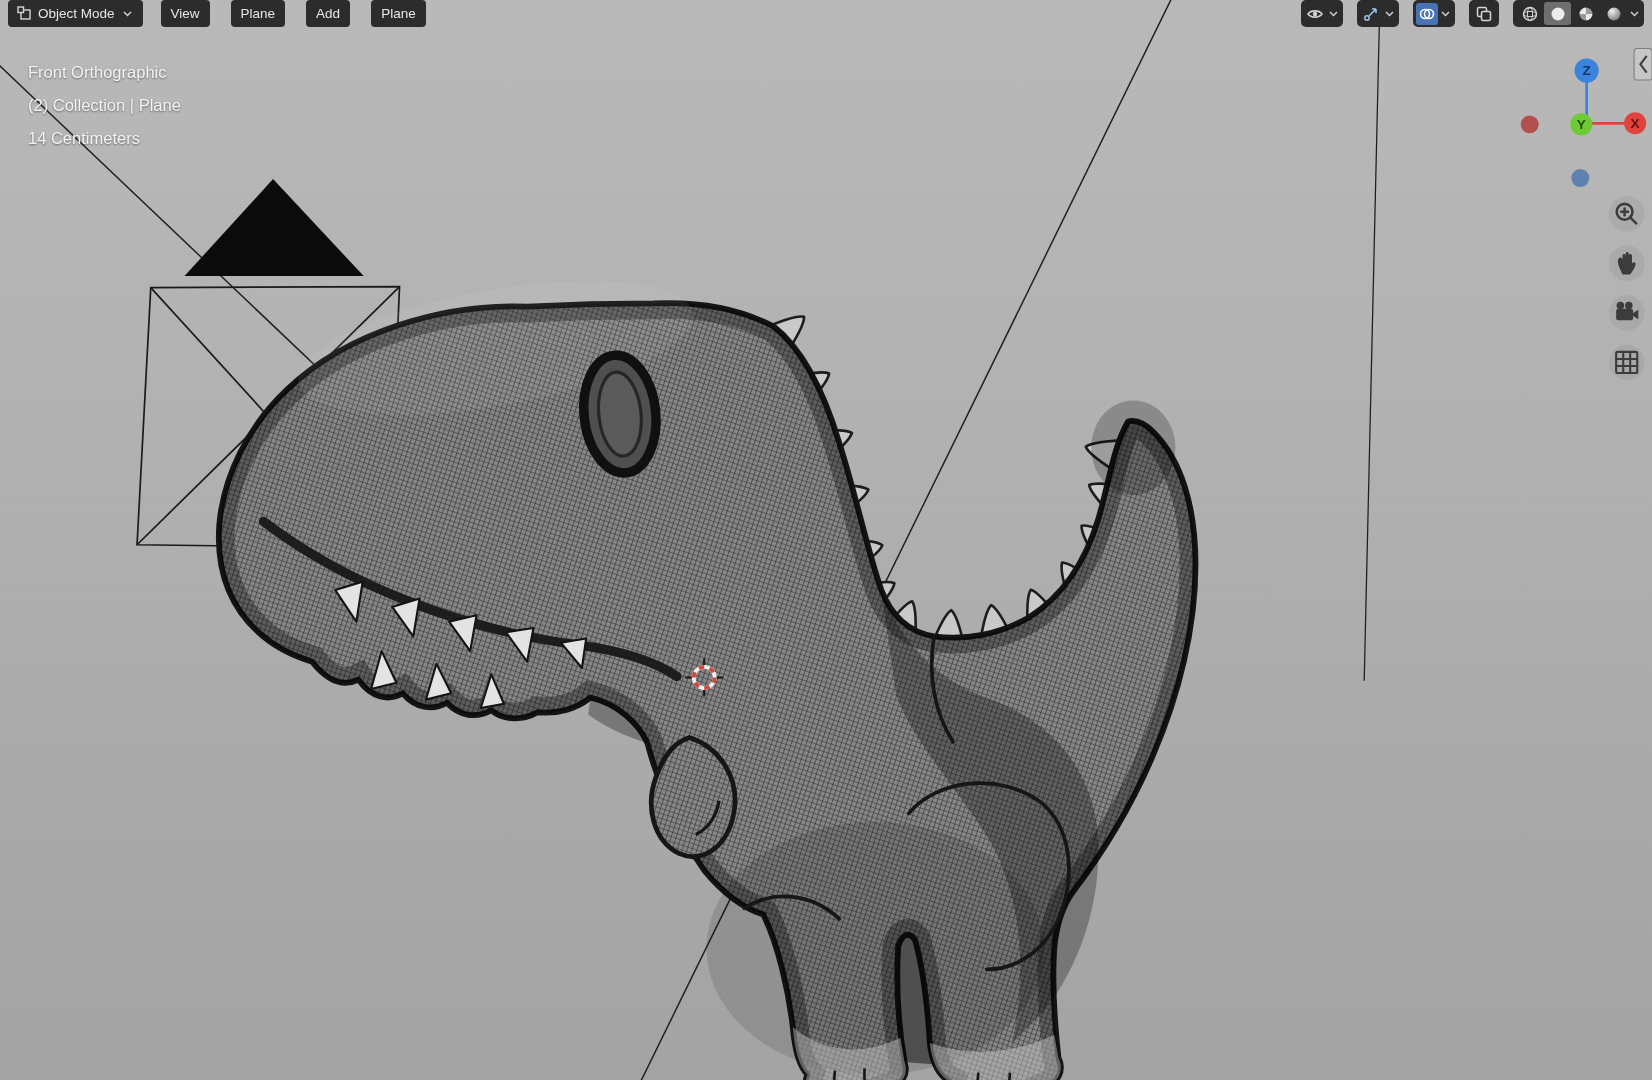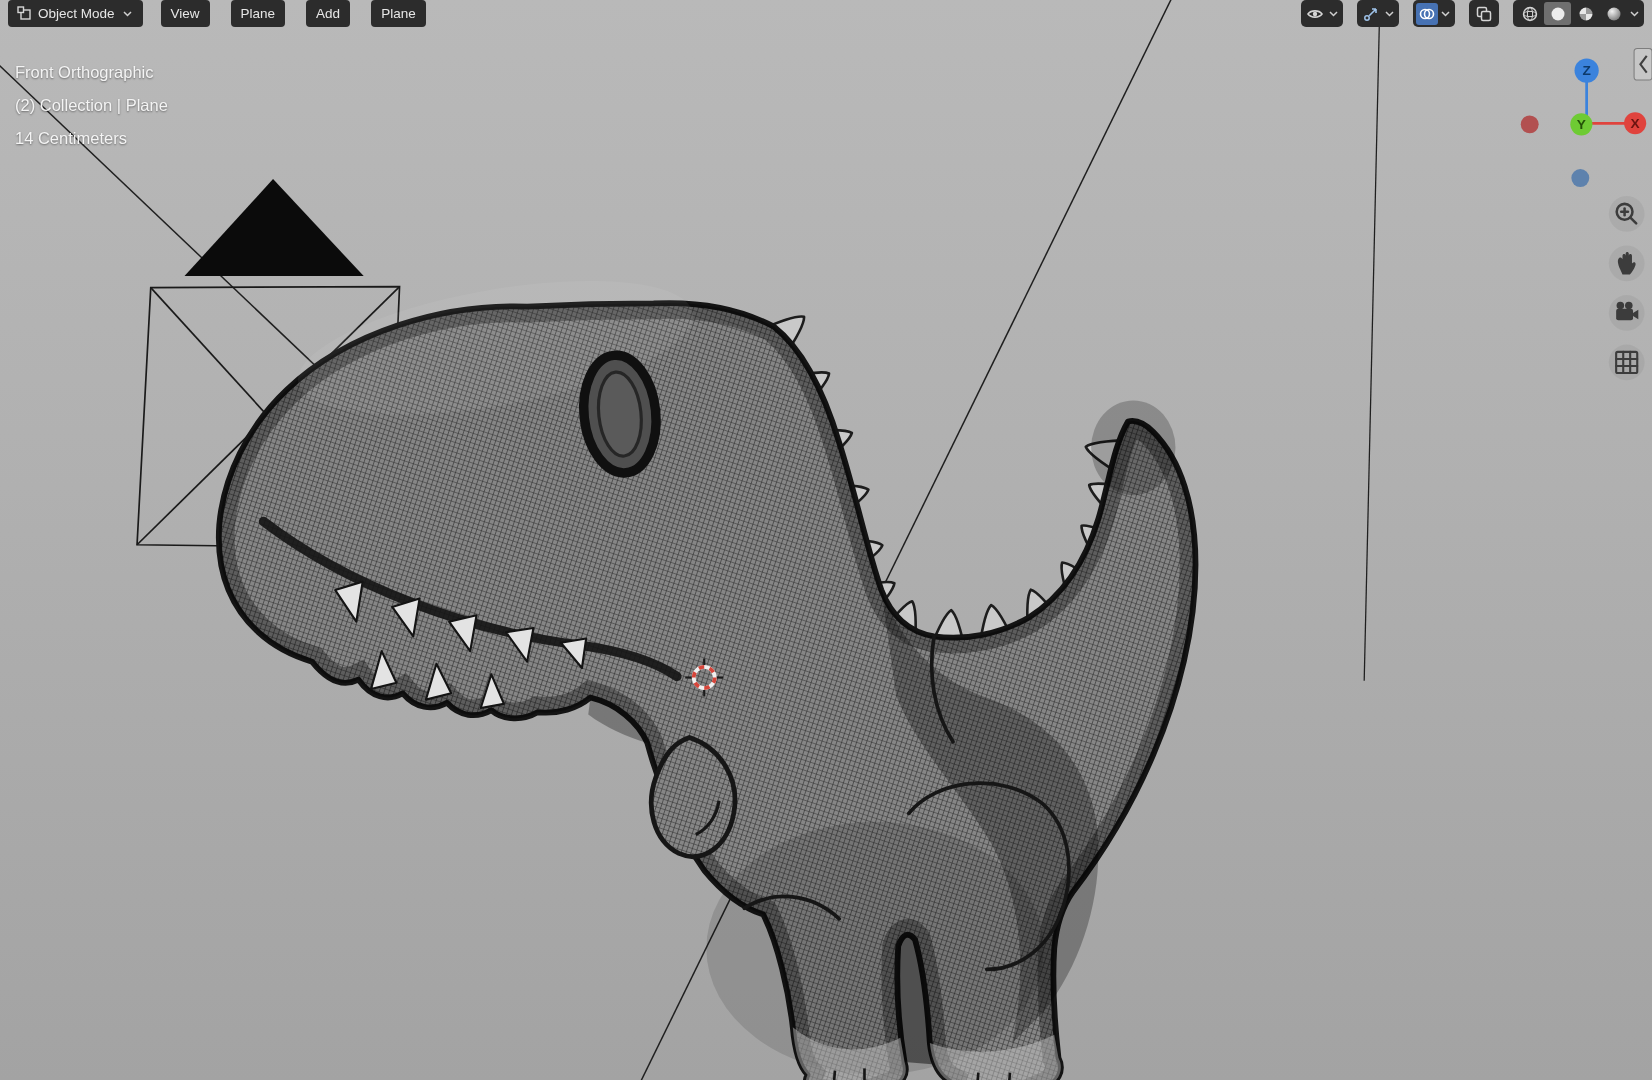--- a/index.html
+++ b/index.html
@@ -19,21 +19,21 @@
   .rbtn{background:#2c2c2c;border:none;border-radius:5px;height:27px;width:30px;display:flex;
         align-items:center;justify-content:center;margin-left:8px;cursor:pointer;padding:0;}
   .ic{width:22px;height:22px;display:flex;align-items:center;justify-content:center;border-radius:3px;}
   .ic.activeblue{background:#4772b3;}
   .chev{display:flex;align-items:center;padding:0 2px;cursor:pointer;}
   .shading-btn{background:transparent;border:none;width:27px;height:23px;border-radius:3px;
                display:flex;align-items:center;justify-content:center;padding:0;cursor:pointer;}
   .shading-btn.active{background:#6f6f6f;}
 
   
-  .overlay-text{position:absolute;top:56px;left:15px;color:#f4f4f4;font-size:16.5px;line-height:33px;
+  .overlay-text{position:absolute;top:56px;left:28px;color:#f4f4f4;font-size:16.5px;line-height:33px;
                 text-shadow:0 1px 2px rgba(0,0,0,0.45);z-index:4;}
 </style>
 </head>
 <body>
 
 <div class="viewport">
 
   <svg class="scene" viewBox="0 0 1567 1025" preserveAspectRatio="none">
     <defs>
       <linearGradient id="bgGrad" x1="0" y1="0" x2="0" y2="1">

